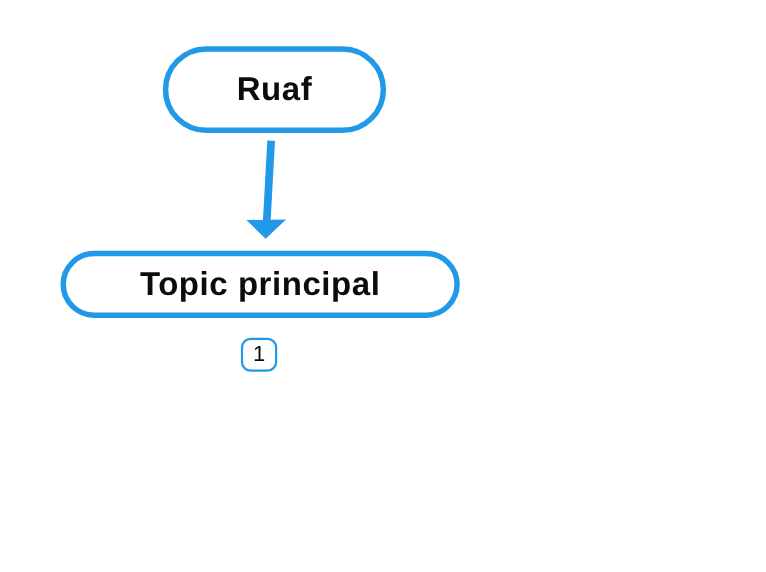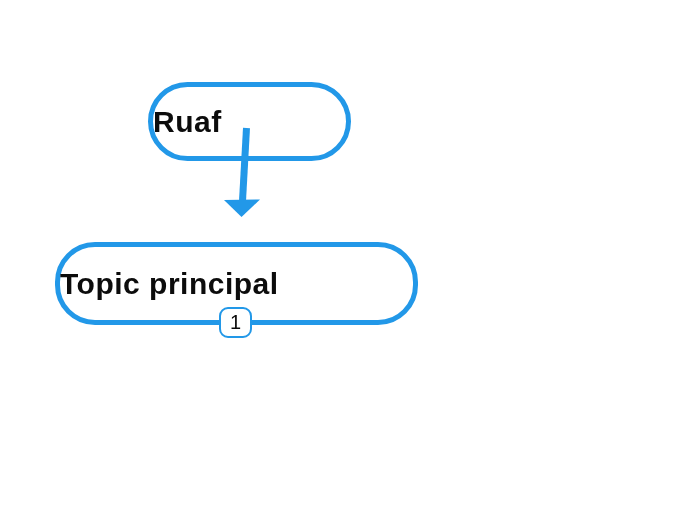--- a/index.html
+++ b/index.html
@@ -25,32 +25,32 @@
     overflow: hidden;
   }
   .topic-node {
     position: absolute;
     box-sizing: border-box;
     background: #ffffff;
     border: 5px solid var(--accent);
     border-radius: 40px;
     display: flex;
     align-items: center;
+    justify-content: center;
     cursor: default;
-    margin-top: 40px;
   }
   .topic-label {
     font-weight: bold;
     font-size: 30px;
     letter-spacing: 0.5px;
     color: var(--ink);
     white-space: nowrap;
   }
   #node-ruaf      { left: 148px; top: 42px;  width: 203px; height: 79px; }
-  #node-principal { left: 55px;  top: 202px; width: 363px; height: 83px; }
+  #node-principal { left: 55px;  top: 228px; width: 363px; height: 61px; }
   #node-flotante  { left: 290px; top: 398px; width: 353px; height: 82px; border-radius: 41px; }
   .collapse-badge {
     position: absolute;
     left: 219px;
     top: 307px;
     width: 33px;
     height: 31px;
     box-sizing: border-box;
     border: 2px solid var(--accent);
     border-radius: 9px;

